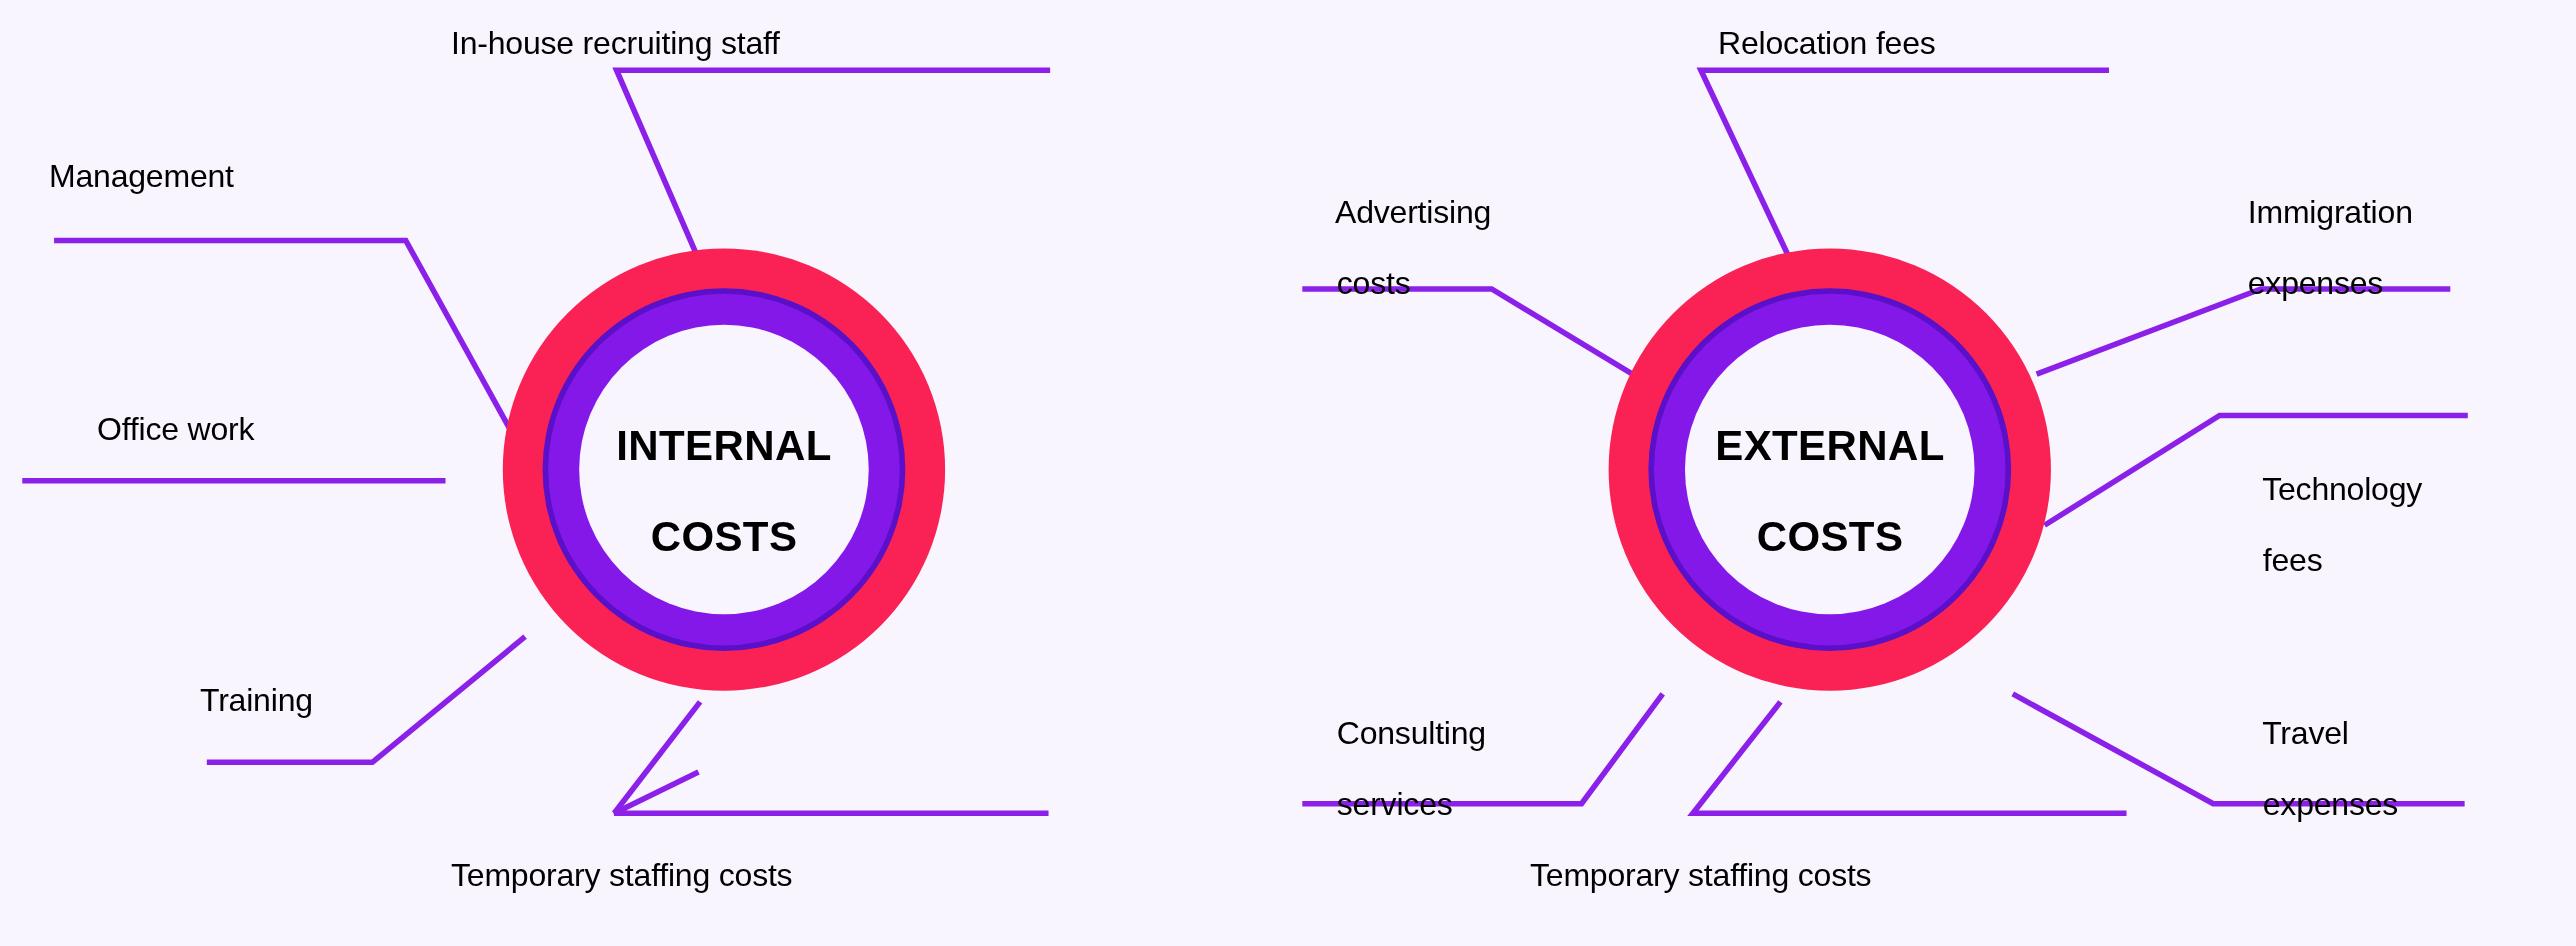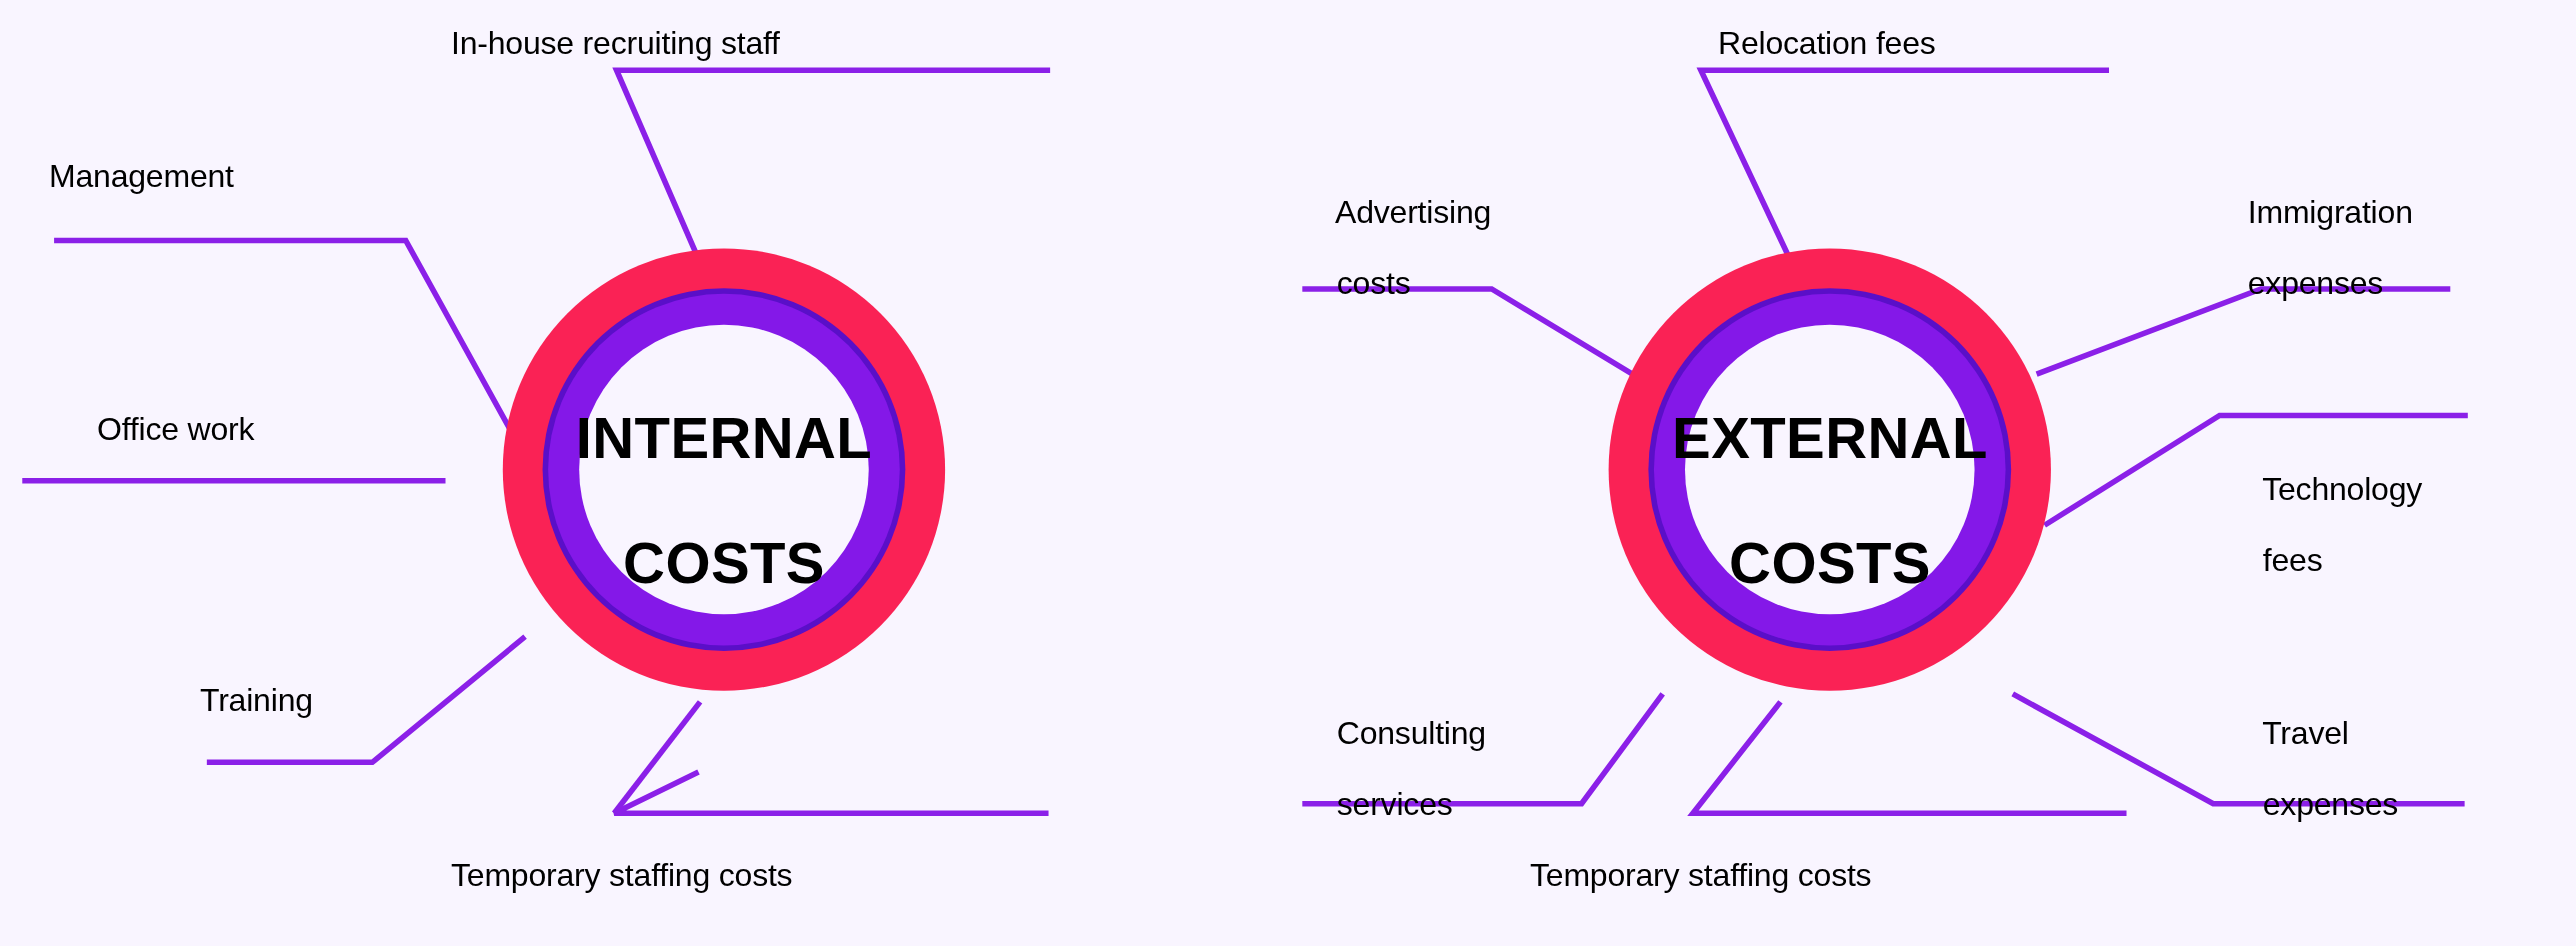--- a/index.html
+++ b/index.html
@@ -20,21 +20,21 @@
     font-size:32px;
     line-height:1.12;
     letter-spacing:-0.2px;
     white-space:pre;
   }
   .center-text{
     position:absolute;
     color:#000000;
     font-family:"Liberation Sans", sans-serif;
     font-weight:700;
-    font-size:58px;
+    font-size:42px;
     line-height:1.08;
     letter-spacing:0.4px;
     text-align:center;
     white-space:pre-line;
     transform:translate(-50%,-50%);
   }
 </style>
 </head>
 <body>
 

